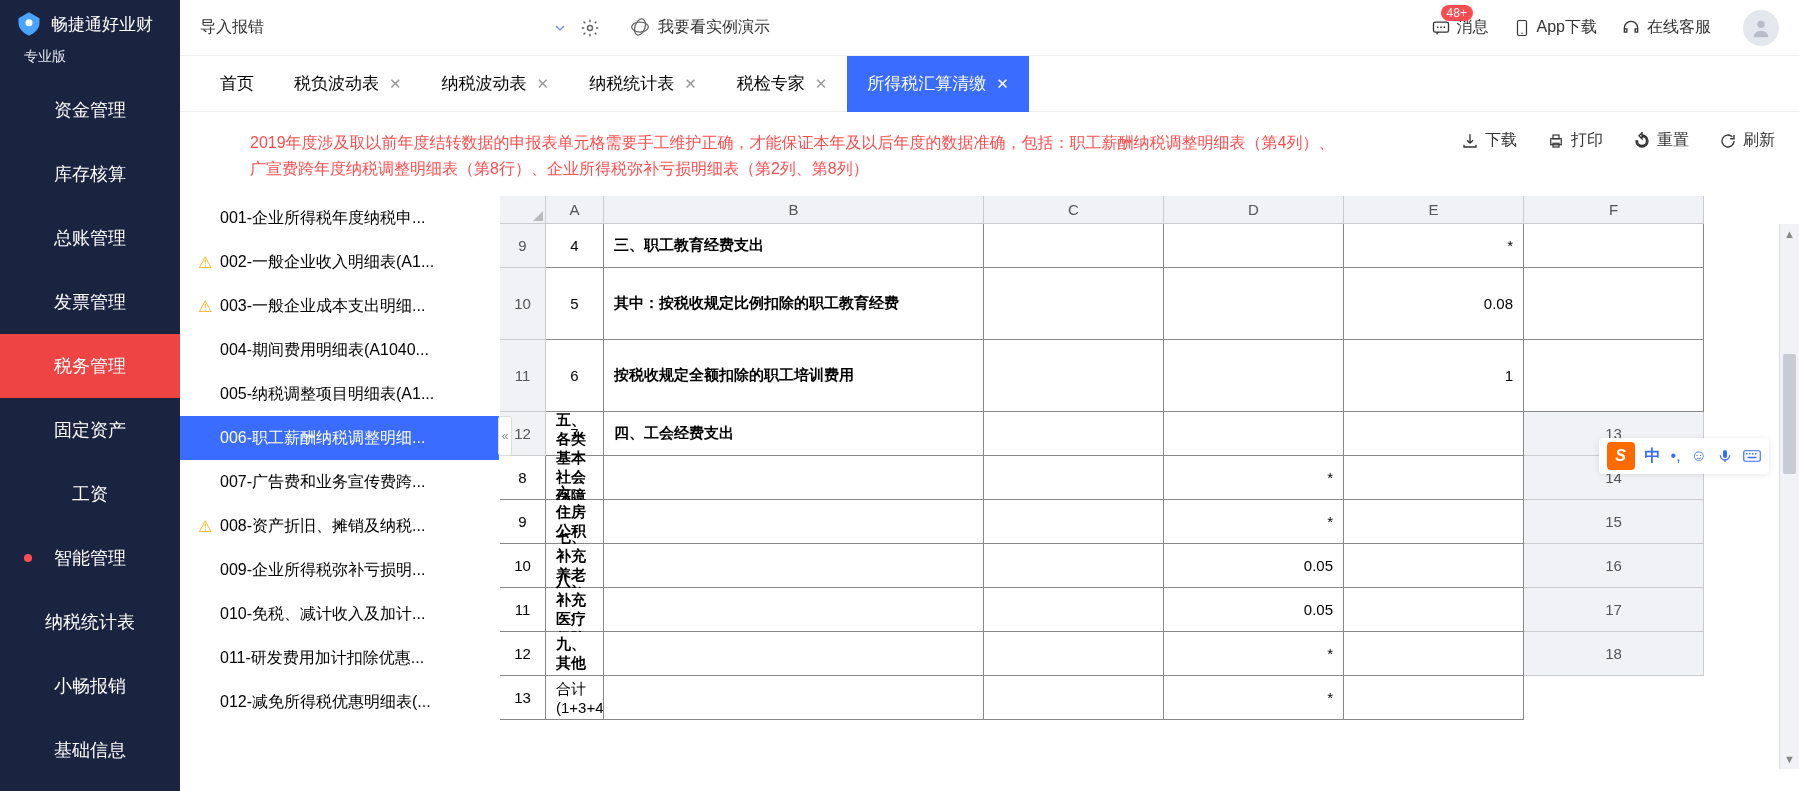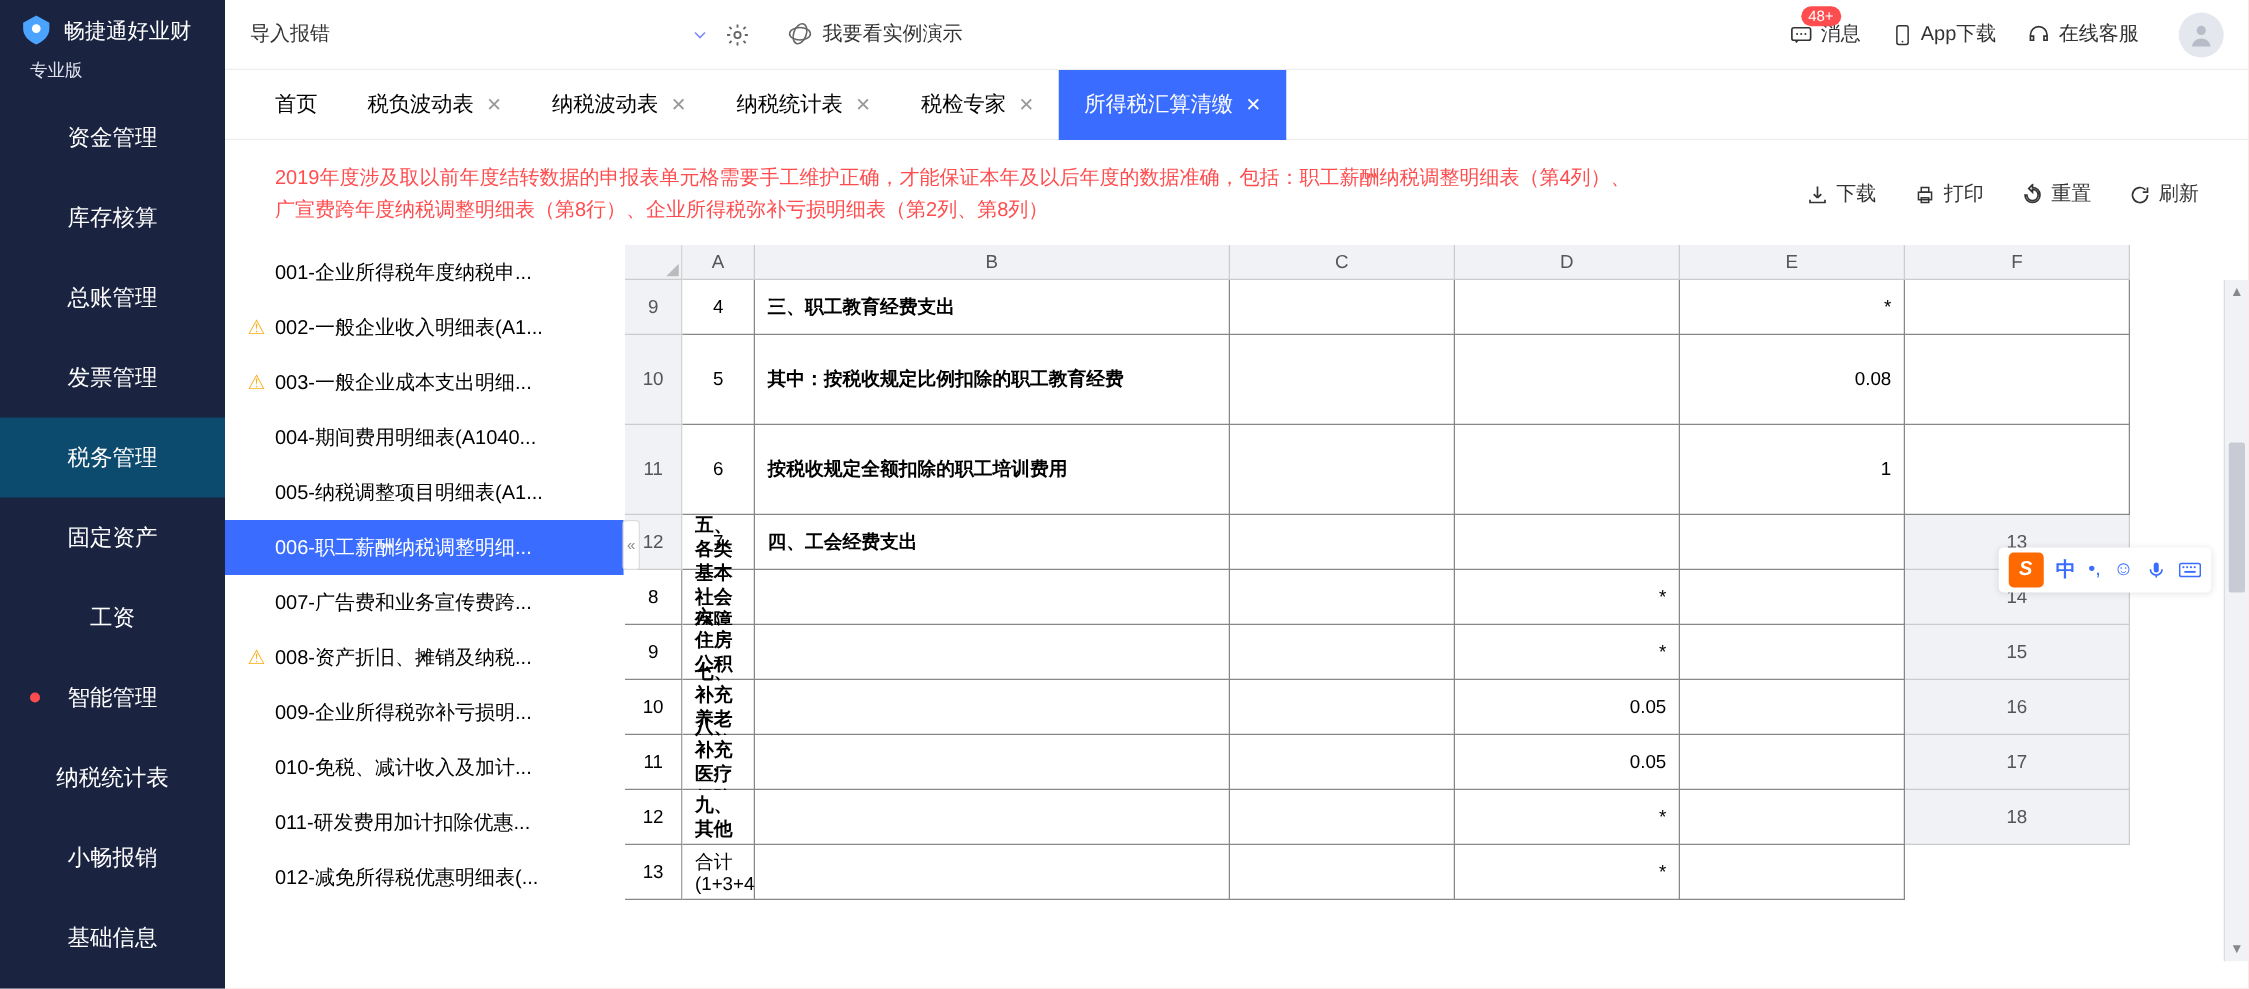--- a/index.html
+++ b/index.html
@@ -5,21 +5,21 @@
 * { margin: 0; padding: 0; box-sizing: border-box; font-family: "Microsoft YaHei", sans-serif; }
 body { background: #f5f6fa; overflow: hidden; width: 1799px; height: 791px; position: relative; }
 
 
 .sidebar { position: absolute; left: 0; top: 0; width: 180px; height: 791px; background: #1a2340; color: #fff; }
 .logo-area { padding: 10px 15px; display: flex; align-items: center; gap: 8px; }
 .logo-icon { width: 28px; height: 28px; display: inline-flex; align-items: center; justify-content: center; }
 .logo-text { font-size: 17px; font-weight: 500; }
 .edition { font-size: 14px; padding: 0 24px 12px; color: #e0e3ee; }
 .nav-item { padding: 20px 0; text-align: center; font-size: 18px; cursor: pointer; position: relative; }
-.nav-item.active { background: #0c4a6e; }
+.nav-item.active { background: #ef4444; }
 .nav-item .dot { width: 8px; height: 8px; background: #ff4d4f; border-radius: 50%; position: absolute; left: 24px; top: 50%; transform: translateY(-50%); }
 
 
 .main { position: absolute; left: 180px; top: 0; right: 0; bottom: 0; background: #fca5a5; }
 
 
 .topbar { height: 56px; background: #fff; display: flex; align-items: center; padding: 0 20px; border-bottom: 1px solid #eee; }
 .search-box { flex: 0 0 380px; display: flex; align-items: center; position: relative; }
 .search-input { width: 340px; height: 32px; border: none; font-size: 16px; outline: none; color: #333; }
 .chev-down { color: #888; margin: 0 12px; }
@@ -33,21 +33,21 @@
 
 
 .tabs { height: 56px; background: #fff; display: flex; align-items: center; padding: 0 20px; border-bottom: 1px solid #eee; }
 .tab { padding: 0 20px; height: 56px; display: flex; align-items: center; font-size: 17px; gap: 10px; cursor: pointer; }
 .tab.active { background: #3a6dff; color: #fff; align-items: center; }
 .tab-close { color: #999; font-size: 15px; }
 .tab.active .tab-close { color: #fff; }
 
 
 .content { position: absolute; top: 112px; left: 0; right: 0; bottom: 0; background: #fff; }
-.notice-row { display: flex; align-items: center; padding: 18px 40px 10px; }
+.notice-row { display: flex; align-items: flex-start; padding: 18px 24px 10px; margin-left: 46px; }
 .notice-text { color: #ff4d4f; font-size: 16px; line-height: 1.6; max-width: 1090px; }
 .toolbar { display: flex; gap: 30px; margin-left: auto; align-items: center; }
 .tool-btn { display: flex; align-items: center; gap: 6px; font-size: 16px; color: #333; cursor: pointer; }
 
 
 .sublayout { position: absolute; top: 84px; left: 0; right: 0; bottom: 0; display: flex; }
 .form-list { width: 320px; border-right: 1px solid transparent; overflow: hidden; padding-top: 0; }
 .form-item { height: 44px; display: flex; align-items: center; padding: 0 20px 0 40px; font-size: 16px; cursor: pointer; white-space: nowrap; overflow: hidden; text-overflow: ellipsis; position: relative; }
 .form-item.selected { background: #3a6dff; color: #fff; }
 .form-item .warn { position: absolute; left: 18px; color: #faad14; }

